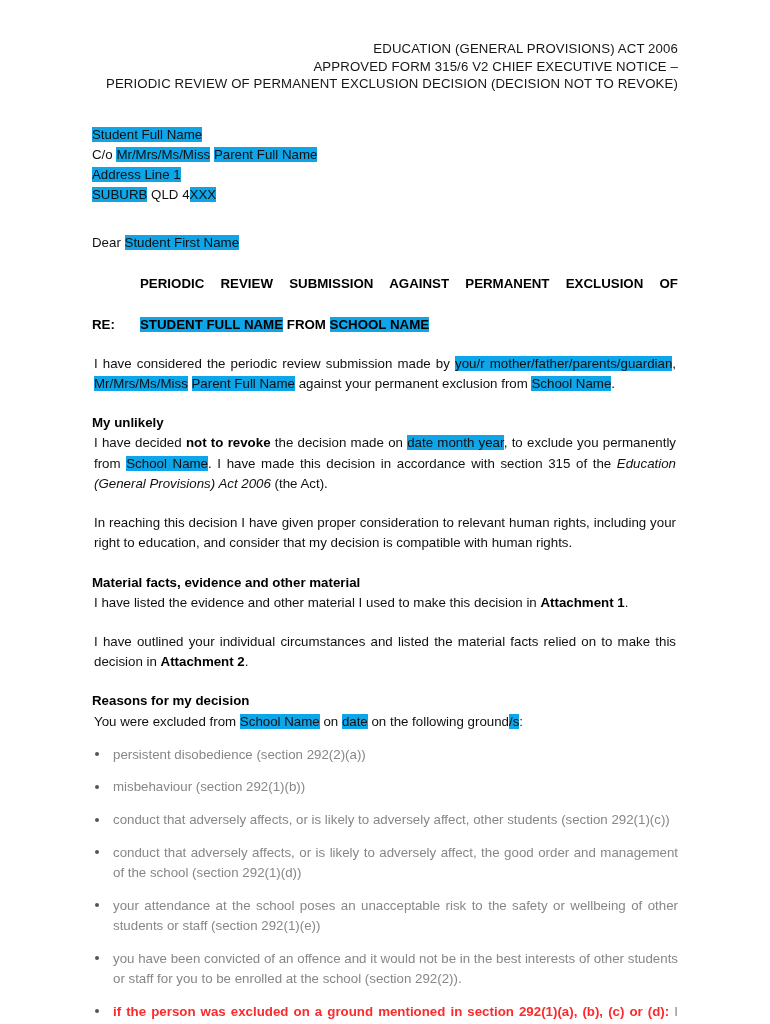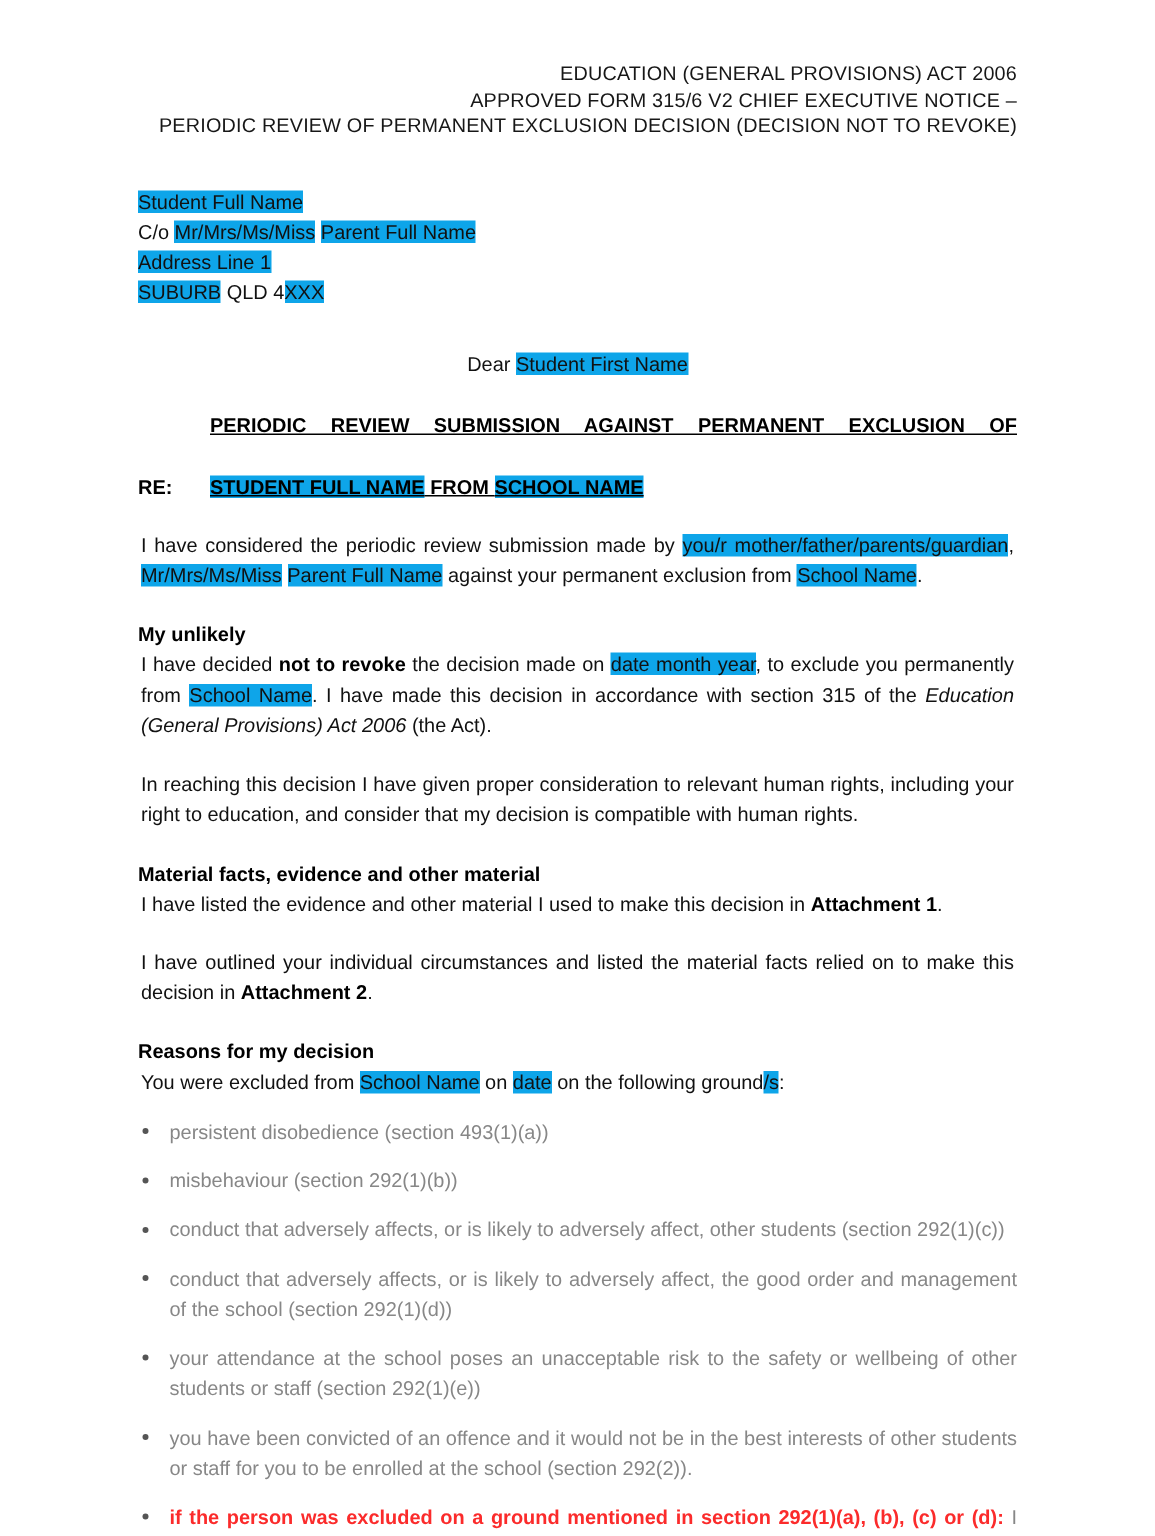--- a/index.html
+++ b/index.html
@@ -45,42 +45,40 @@
     line-height: 20.3px;
     color: #111111;
   }
   .address-block .addr-line { display: block; }
 
   .salutation {
     margin-top: 27px;
     font-size: 13.3px;
     line-height: 20.3px;
     color: #111111;
-    text-align: center;
   }
 
   
   .re-block {
     margin-top: 21px;
     font-size: 13.3px;
     line-height: 20.3px;
     font-weight: bold;
     color: #000000;
     display: flex;
     align-items: flex-end;
   }
   .re-label {
     flex: 0 0 48px;
     white-space: nowrap;
   }
   .re-body {
     flex: 1 1 auto;
     text-align: justify;
     text-justify: inter-word;
-    text-decoration: underline;
   }
   .re-body .re-l1 { display: block; text-align: justify; }
   .re-body .re-l1::after {
     content: "";
     display: inline-block;
     width: 100%;
     height: 0;
   }
 
   
@@ -183,21 +181,21 @@
 
     <h3 class="sec-head gap">Material facts, evidence and other material</h3>
     <p class="para gap-sm"><span>I have listed the evidence and other material I used to make this decision in </span><span class="b">Attachment 1</span><span>.</span></p>
 
     <p class="para gap-lg"><span>I have outlined your individual circumstances and listed the material facts relied on to make this decision in </span><span class="b">Attachment 2</span><span>.</span></p>
 
     <h3 class="sec-head gap">Reasons for my decision</h3>
     <p class="para gap-sm"><span>You were excluded from </span><span class="hl">School Name</span><span> on </span><span class="hl">date</span><span> on the following ground</span><span class="hl">/s</span><span>:</span></p>
 
     <ul class="grounds">
-      <li><span class="bullet-dot"></span><span class="cond"></span><span>persistent disobedience (section 493(1)(a))</span></li>
+      <li><span class="bullet-dot"></span><span class="cond"></span><span>persistent disobedience (section 292(2)(a))</span></li>
       <li><span class="bullet-dot"></span><span class="cond"></span><span>misbehaviour (section 292(1)(b))</span></li>
       <li><span class="bullet-dot"></span><span class="cond"></span><span>conduct that adversely affects, or is likely to adversely affect, other students (section 292(1)(c))</span></li>
       <li><span class="bullet-dot"></span><span class="cond"></span><span>conduct that adversely affects, or is likely to adversely affect, the good order and management of the school (section 292(1)(d))</span></li>
       <li><span class="bullet-dot"></span><span class="cond"></span><span>your attendance at the school poses an unacceptable risk to the safety or wellbeing of other students or staff (section 292(1)(e))</span></li>
       <li><span class="bullet-dot"></span><span class="cond"></span><span>you have been convicted of an offence and it would not be in the best interests of other students or staff for you to be enrolled at the school (section 292(2)).</span></li>
       <li><span class="bullet-dot"></span><span class="cond">if the person was excluded on a ground mentioned in section 292(1)(a), (b), (c) or (d):</span><span> I am not satisfied the disobedience, misbehaviour or conduct is unlikely to reoccur if you were allowed to attend the school.</span></li>
 
     </ul>
 
   </div>

